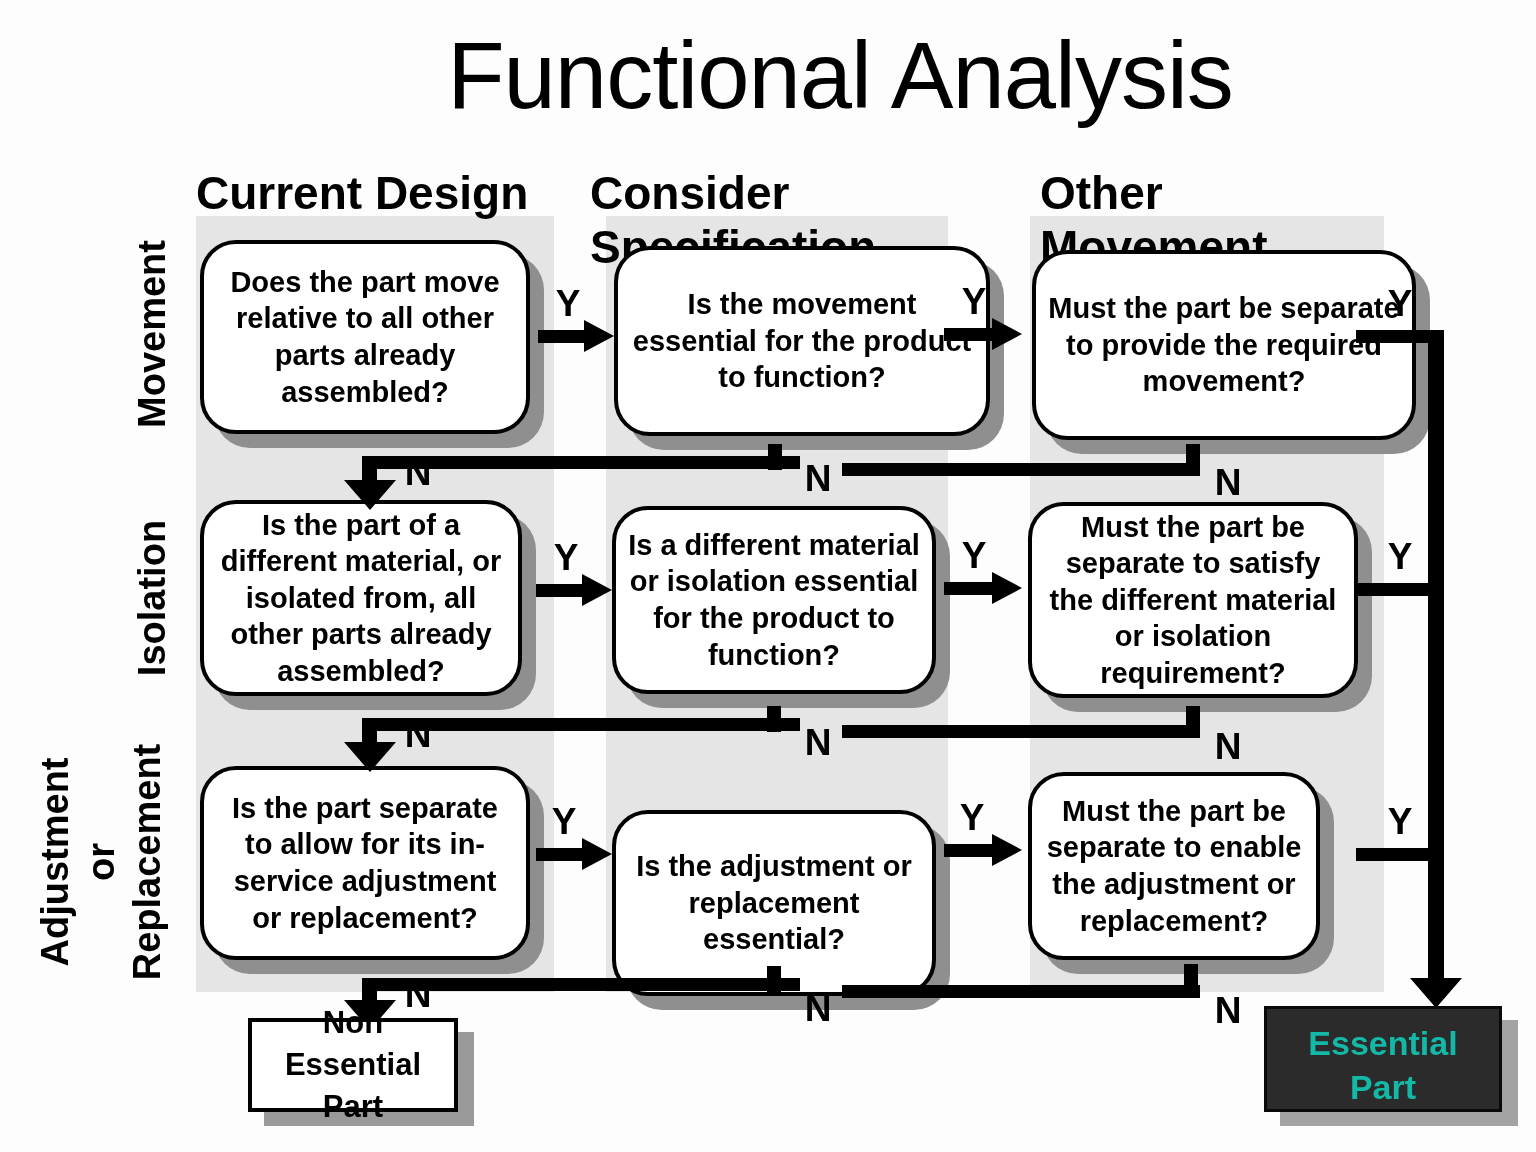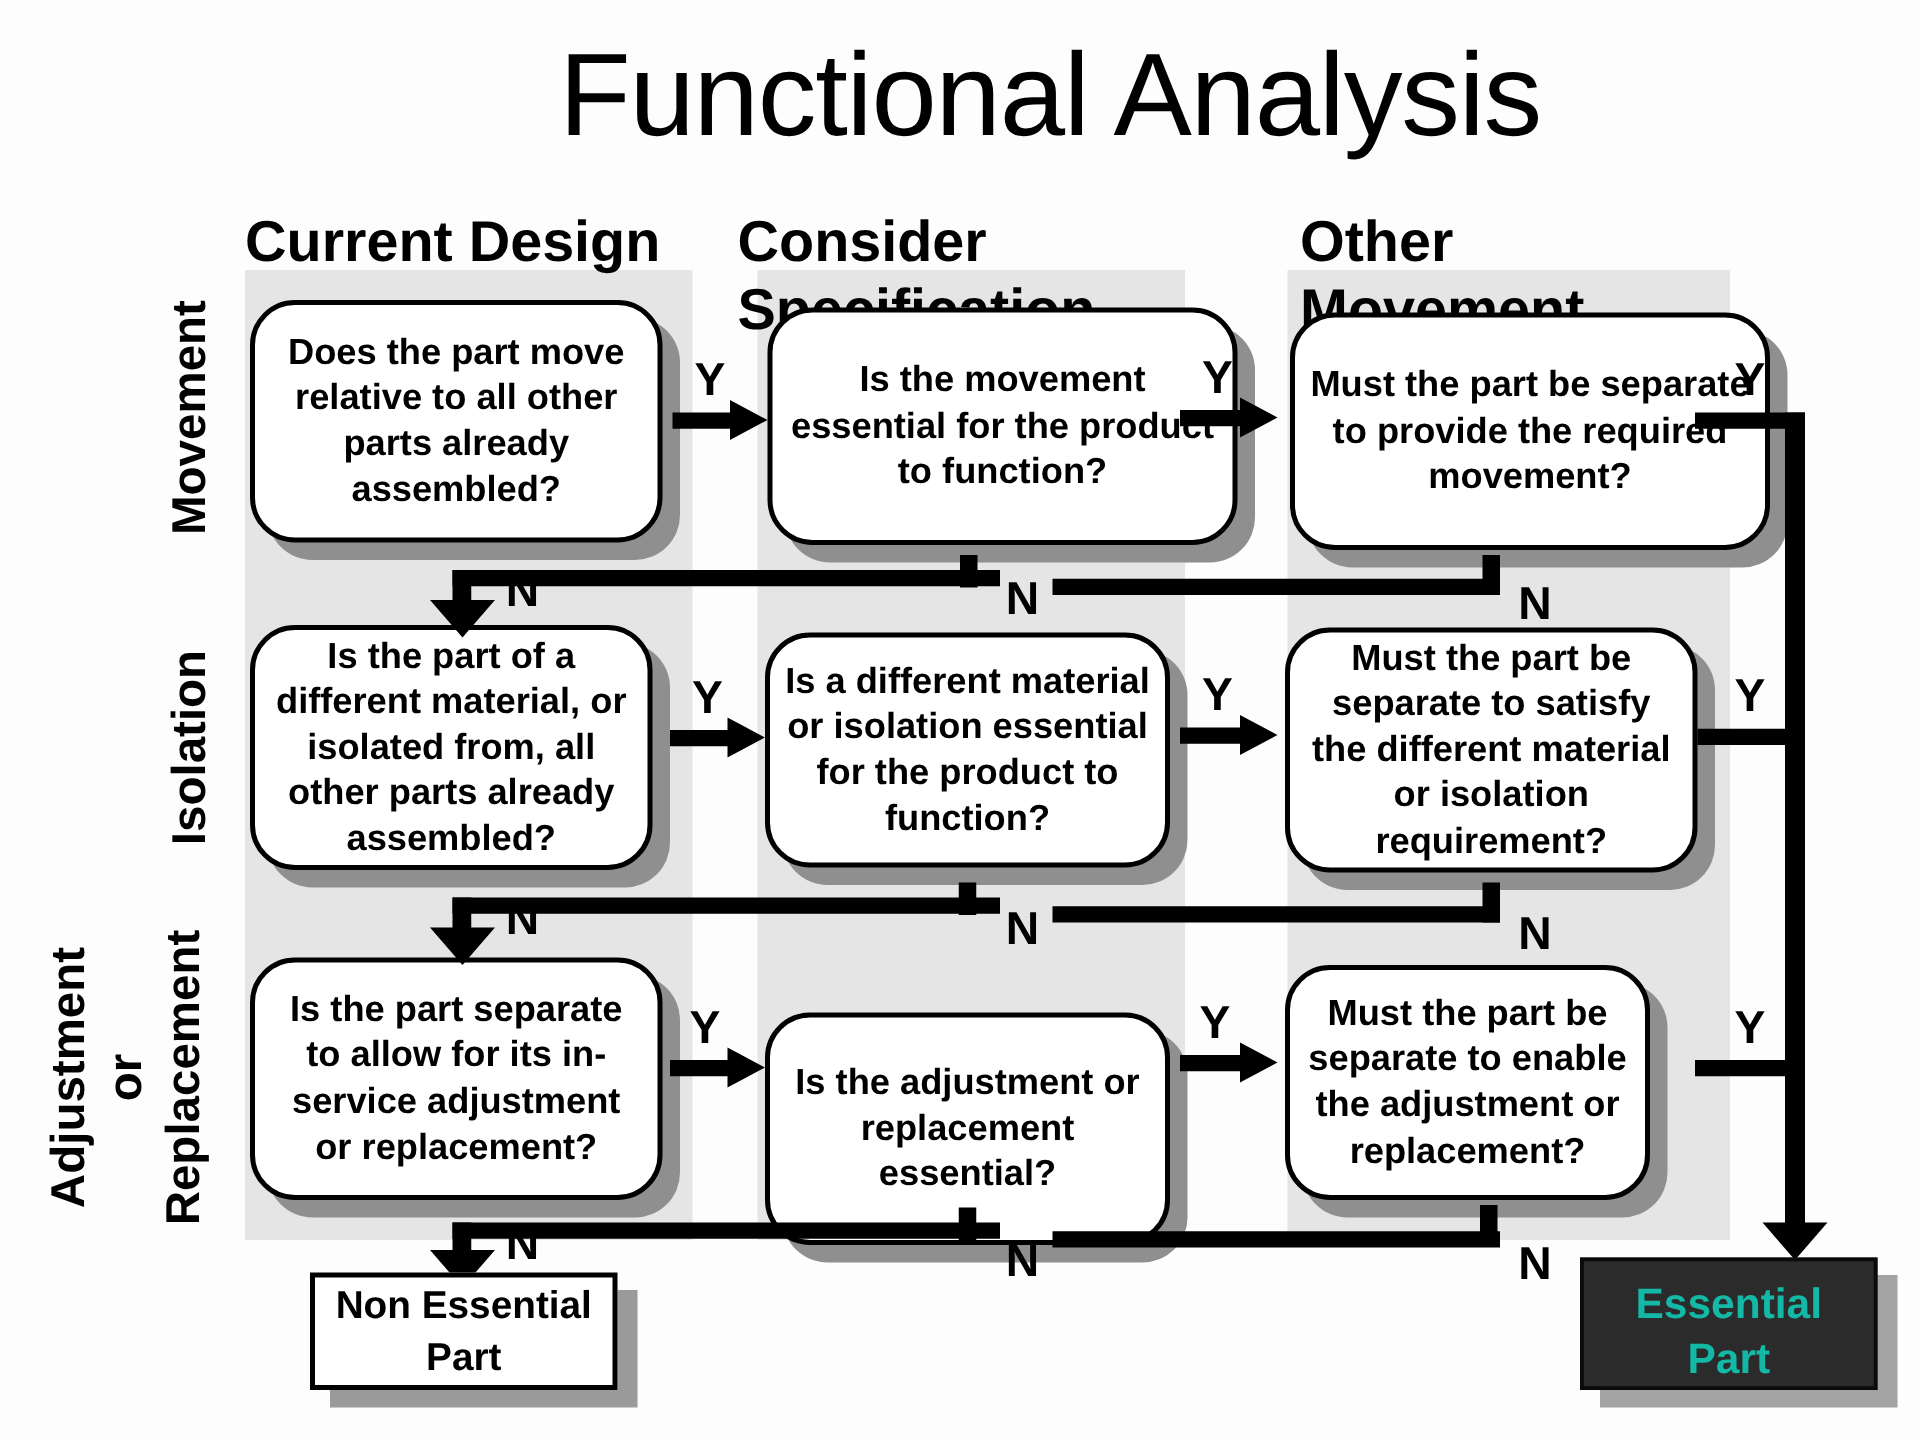--- a/index.html
+++ b/index.html
@@ -140,21 +140,21 @@
   <div class="stub" style="left:767px;top:966px;width:14px;height:26px;"></div>
   <div class="stub" style="left:1184px;top:964px;width:14px;height:32px;"></div>
   <div class="hline" style="left:362px;top:978px;width:438px;height:13px;"></div>
   <div class="hline" style="left:842px;top:985px;width:358px;height:13px;"></div>
   <div class="vline" style="left:362px;top:978px;width:15px;height:26px;"></div>
   <div class="arrow-down" style="left:344px;top:1000px;"></div>
   <div class="nlabel" style="left:396px;top:974px;">N</div>
   <div class="nlabel" style="left:796px;top:988px;">N</div>
   <div class="nlabel" style="left:1206px;top:990px;">N</div>
 
-  <div id="non-essential" class="terminal" style="left:248px;top:1018px;width:246px;height:94px;">
+  <div id="non-essential" class="terminal" style="left:248px;top:1018px;width:210px;height:94px;">
     <span>Non Essential</span>
     <span>Part</span>
   </div>
   <div id="essential" class="terminal" style="left:1264px;top:1006px;width:238px;height:106px;">
     <span>Essential</span>
     <span>Part</span>
   </div>
 
 </div>
 

